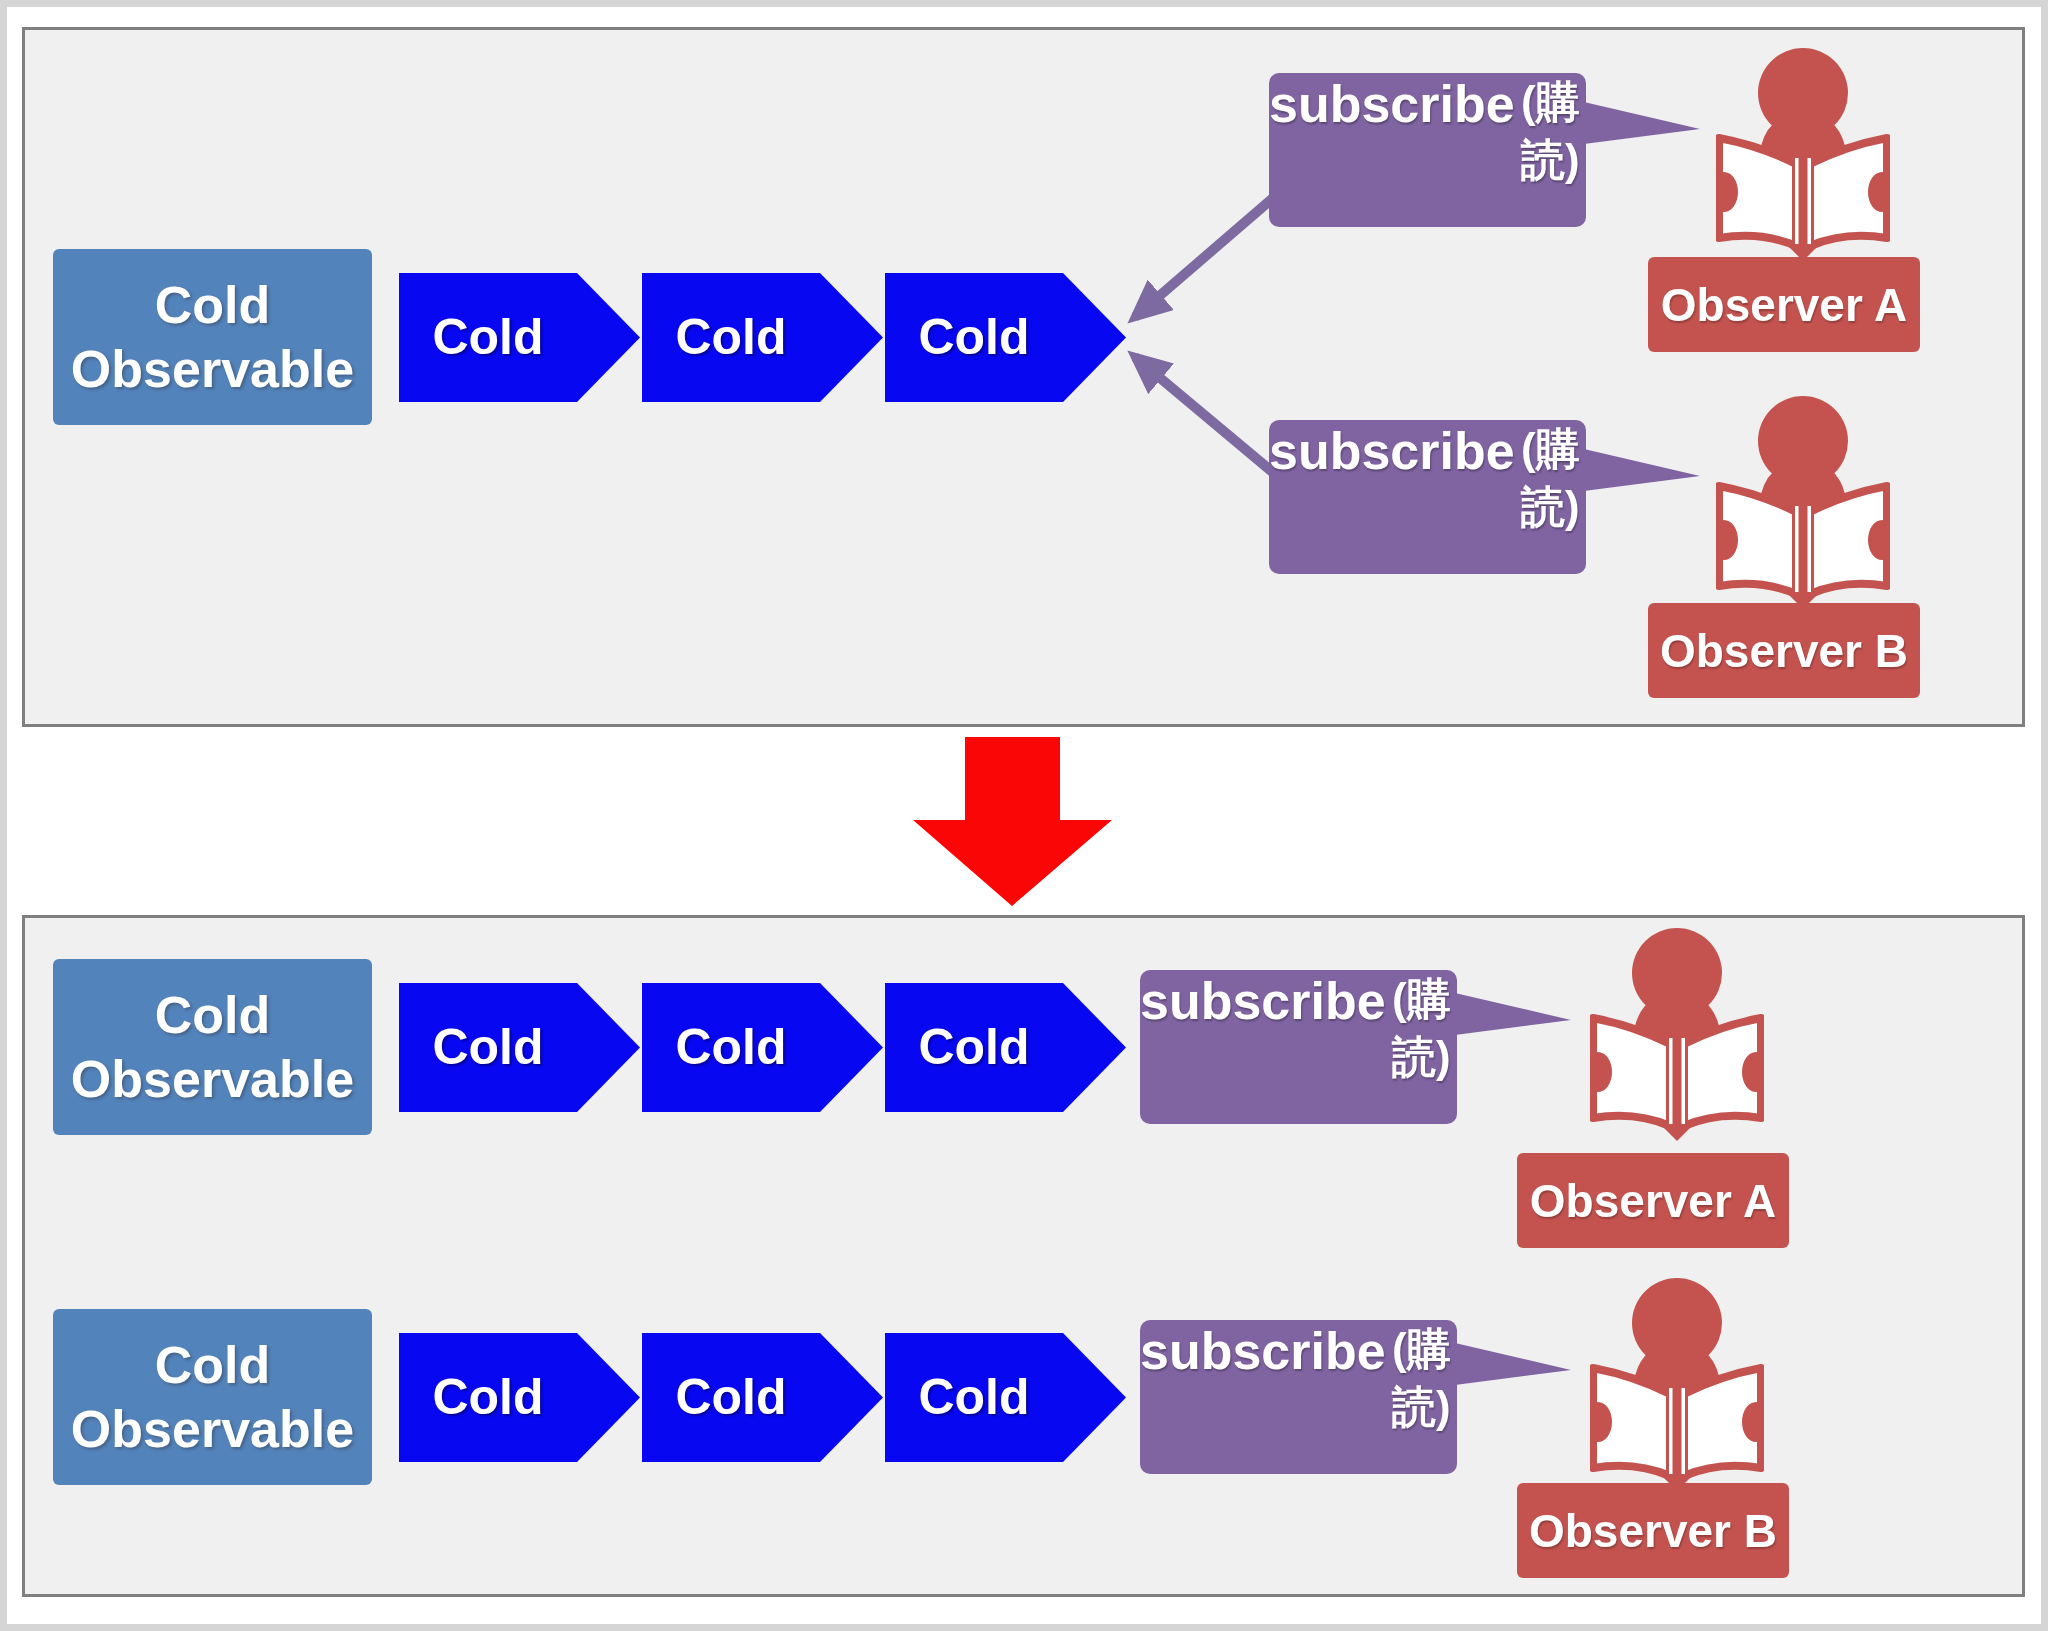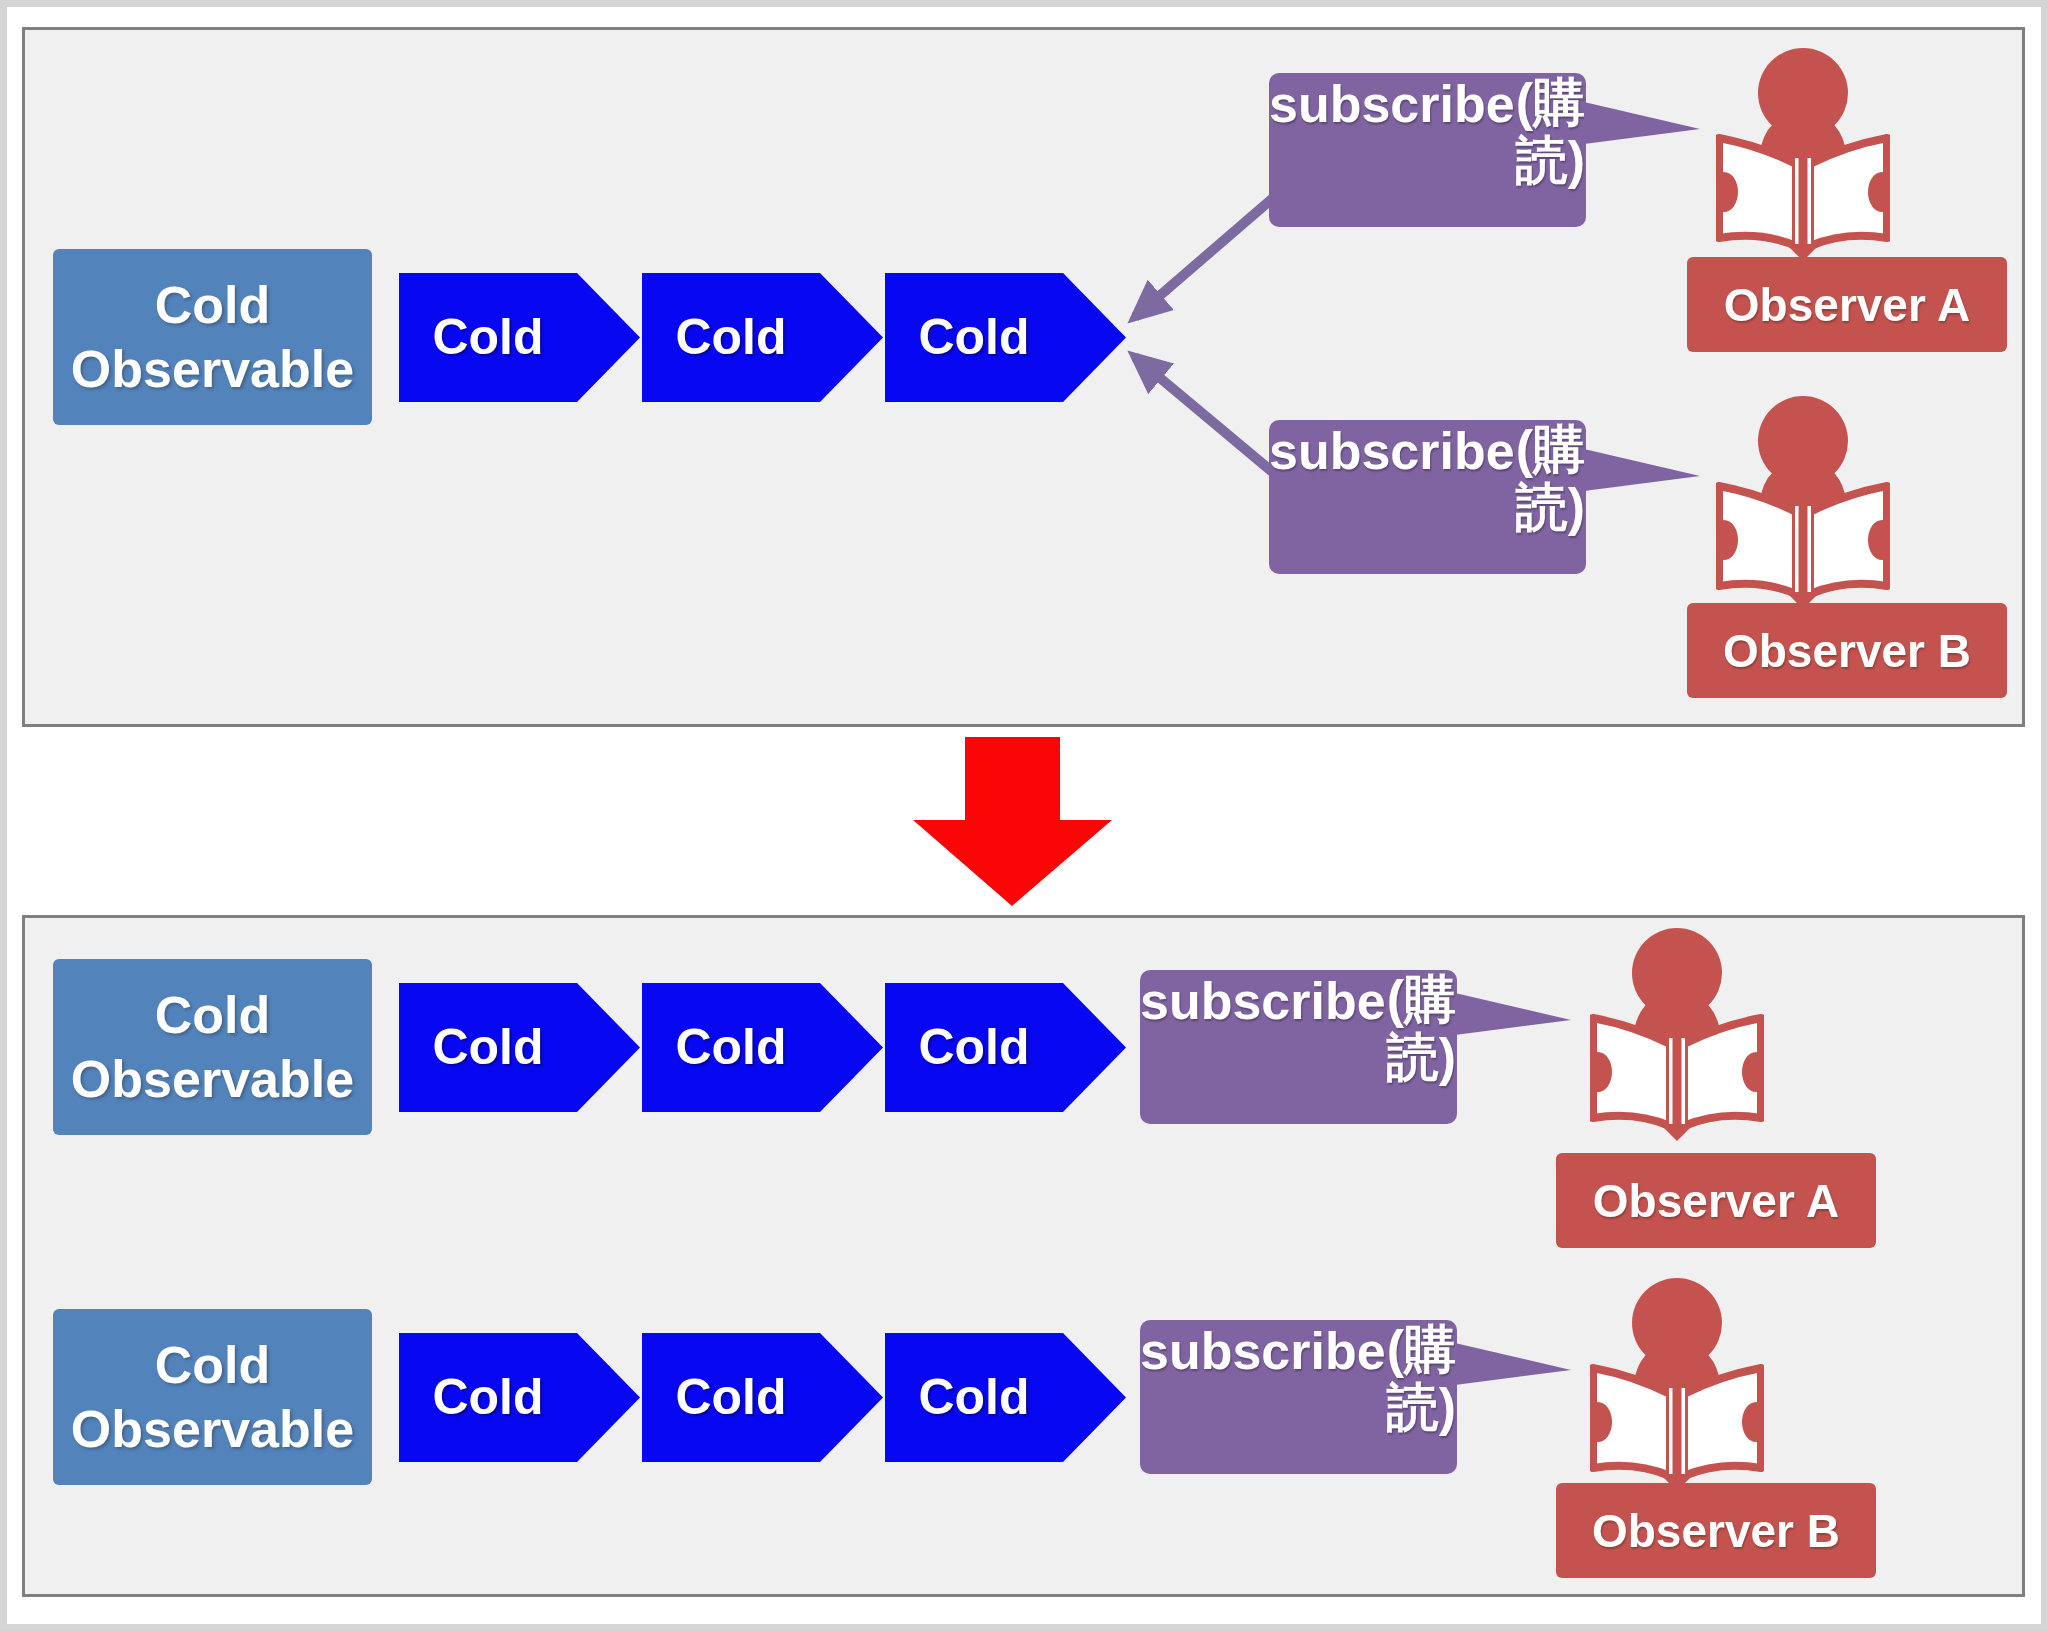--- a/index.html
+++ b/index.html
@@ -15,26 +15,26 @@
            text-shadow:2px 2px 3px rgba(40,40,40,.35);z-index:3;}
   .chev{position:absolute;width:241px;height:129px;background:var(--stream-blue,#0707f2);
         clip-path:polygon(0 0,178px 0,100% 50%,178px 100%,0 100%);
         color:#fff;font-weight:bold;font-size:50px;line-height:129px;text-align:center;
         padding-right:63px;box-sizing:border-box;text-shadow:2px 2px 2px rgba(0,0,0,.35);z-index:3;}
   .bubble{position:absolute;width:317px;height:154px;background:var(--purple,#8064a2);
           border-radius:10px;color:#fff;font-weight:bold;text-align:center;
           display:flex;flex-direction:row;justify-content:center;
           text-shadow:1px 2px 2px rgba(0,0,0,.3);z-index:3;}
   .bubble .l1{font-size:52px;line-height:62px;}
-  .bubble .l2{font-size:52px;line-height:58px;}
+  .bubble .l2{font-size:44px;line-height:58px;}
   .pointer{position:absolute;width:116px;height:44px;z-index:3;}
-  .obs-label{position:absolute;width:320px;height:95px;background:var(--observer-red,#c4534f);
+  .obs-label{position:absolute;width:272px;height:95px;background:var(--observer-red,#c4534f);
              border-radius:6px;color:#fff;font-weight:bold;font-size:46px;
              display:flex;align-items:center;justify-content:center;
-             text-shadow:1px 2px 2px rgba(0,0,0,.25);z-index:3;margin-left:39px;}
+             text-shadow:1px 2px 2px rgba(0,0,0,.25);z-index:3;}
   .reader{position:absolute;width:174px;height:214px;color:var(--observer-red,#c4534f);z-index:3;}
   .note{position:absolute;color:var(--highlight-red,#fb0606);font-weight:bold;font-size:47px;
         line-height:61px;white-space:nowrap;z-index:3;}
 </style>
 </head>
 <body>
 
 <div class="canvas">
 
   <svg width="0" height="0" style="position:absolute">

